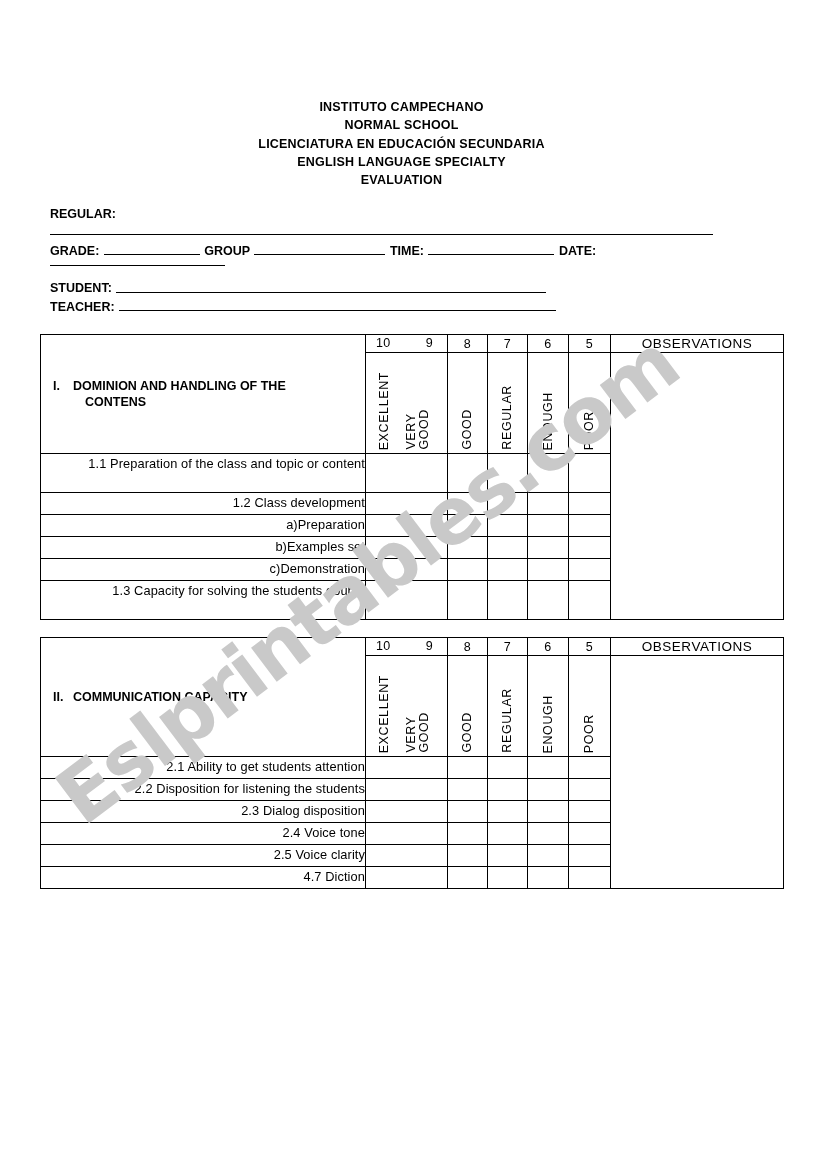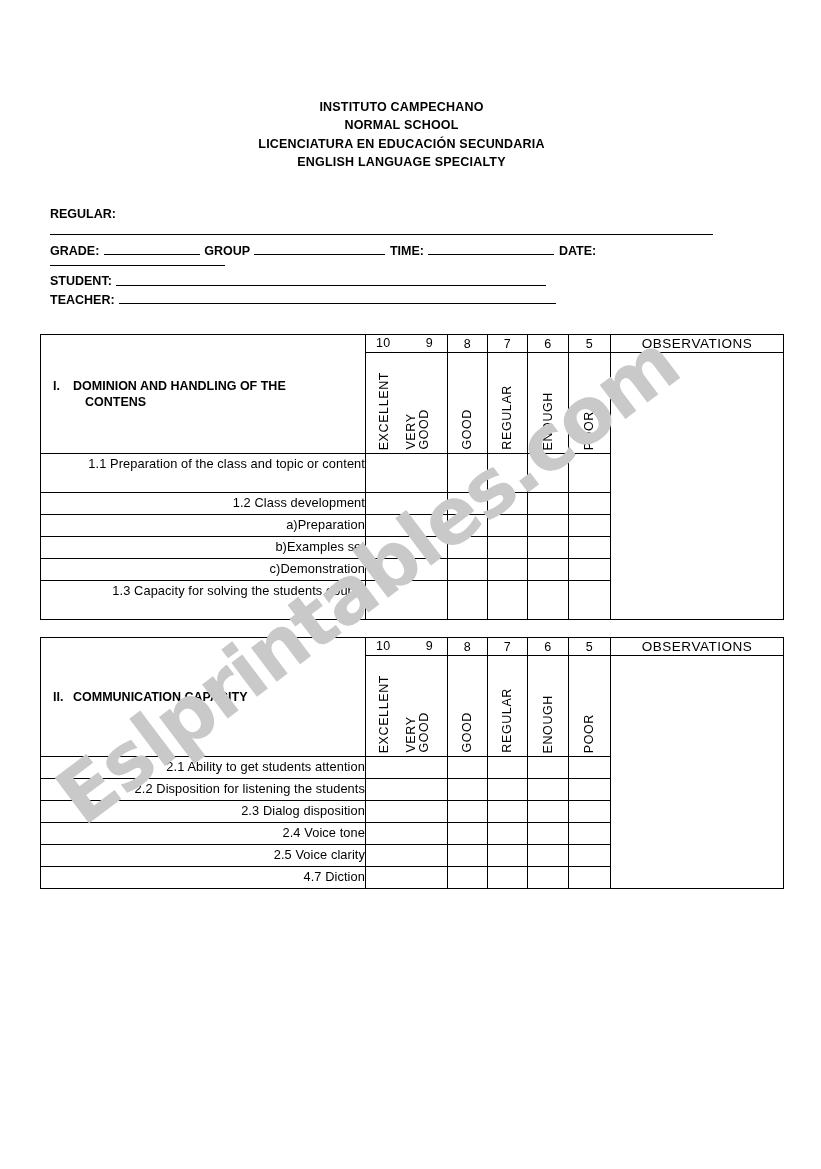--- a/index.html
+++ b/index.html
@@ -88,21 +88,21 @@
     width: 663px;
     border-bottom: 1.6px solid #000;
   }
   .fr-grade { margin-top: 9px; }
   .fr-tail-rule {
     width: 175px;
     margin-top: 5px;
     border-bottom: 1.6px solid #000;
     height: 0;
   }
-  .fr-student { margin-top: 7px; }
+  .fr-student { margin-top: 14px; }
   .fr-teacher { margin-top: 1px; }
 
   
   .tbl {
     position: absolute;
     left: 40px;
     width: 743px;
     border-collapse: collapse;
     table-layout: fixed;
     z-index: 2;
@@ -217,20 +217,21 @@
 
   <div class="watermark">
     <div class="watermark-text">Eslprintables.com</div>
   </div>
 
   <div class="doc-header">
     <div class="line">INSTITUTO CAMPECHANO</div>
     <div class="line">NORMAL SCHOOL</div>
     <div class="line">LICENCIATURA EN EDUCACIÓN SECUNDARIA</div>
     <div class="line">ENGLISH LANGUAGE SPECIALTY</div>
+    <div class="line">EVALUATION</div>
   </div>
 
   <div class="form-block">
 
     <div class="form-row fr-school">
       <span>REGULAR:</span>
       <span class="fr-school-rule"></span>
     </div>
 
     <div class="form-row fr-grade">

